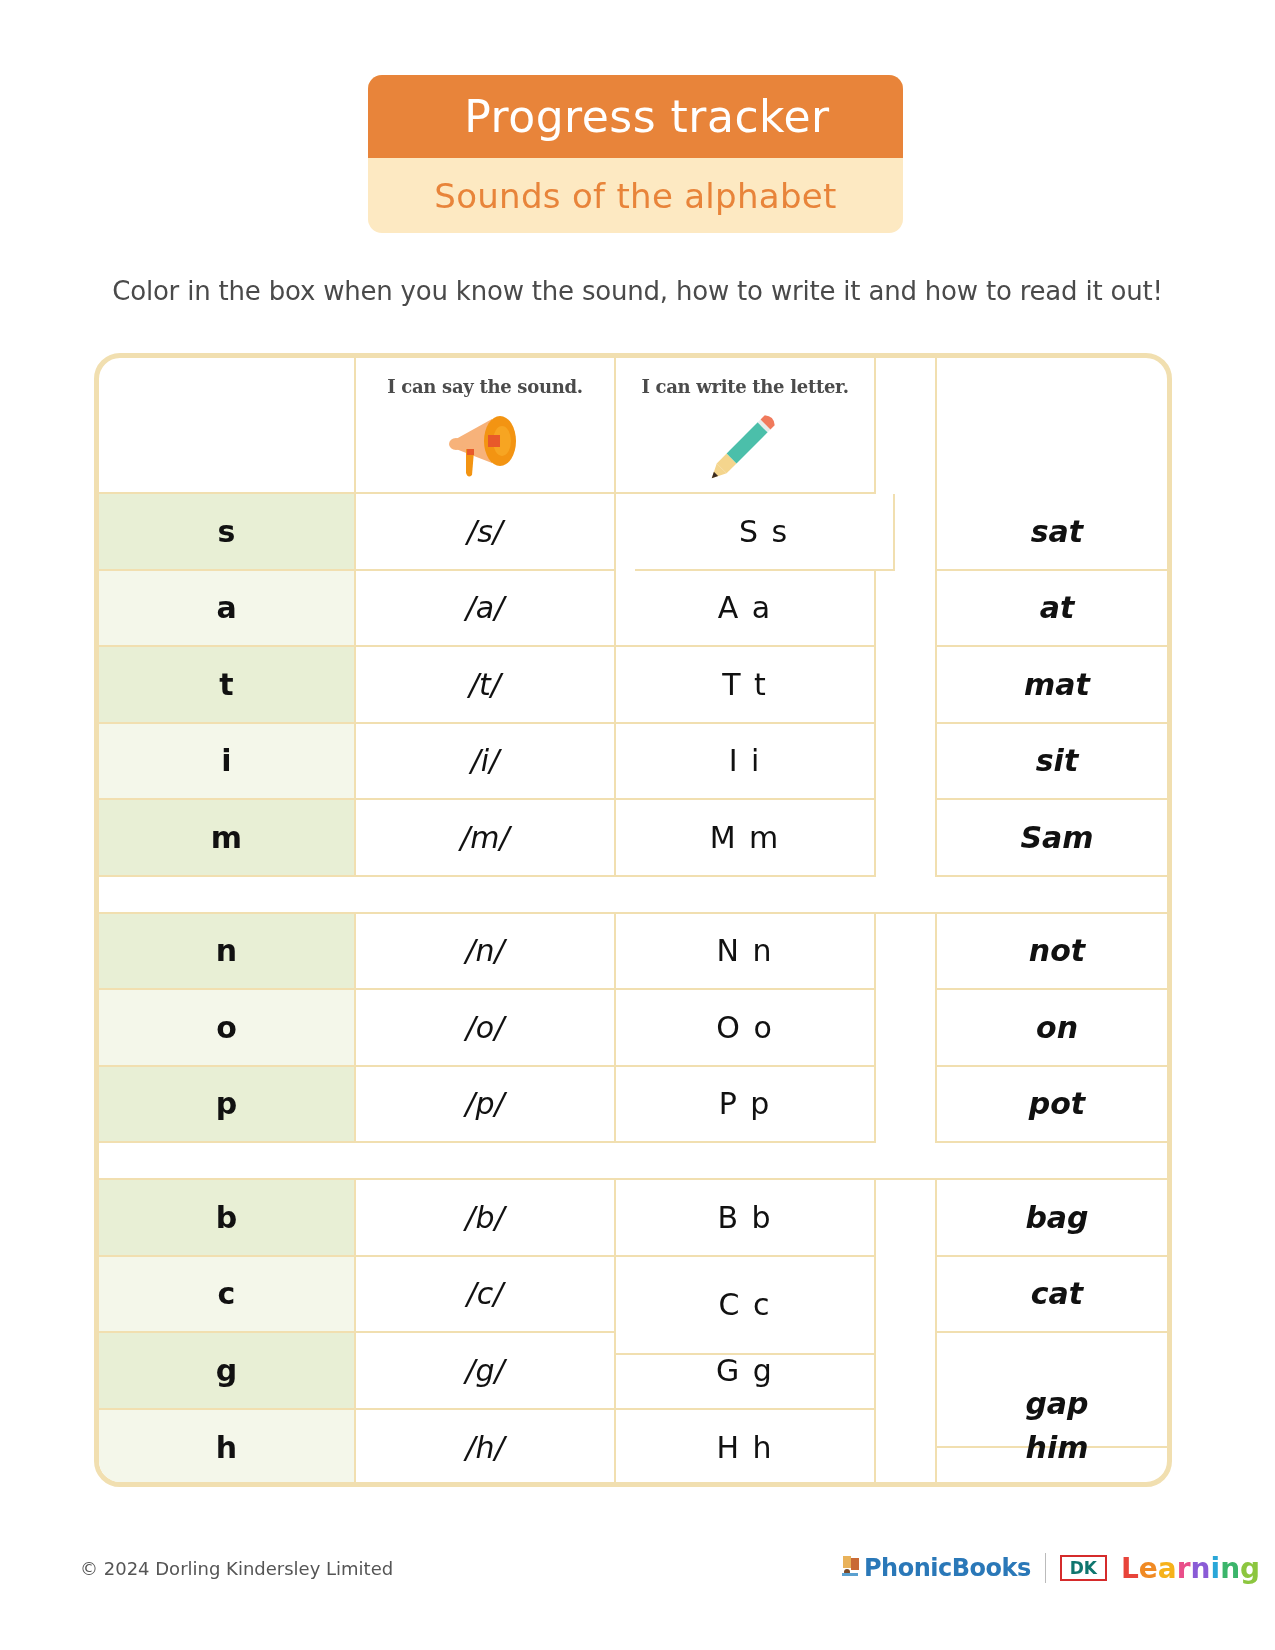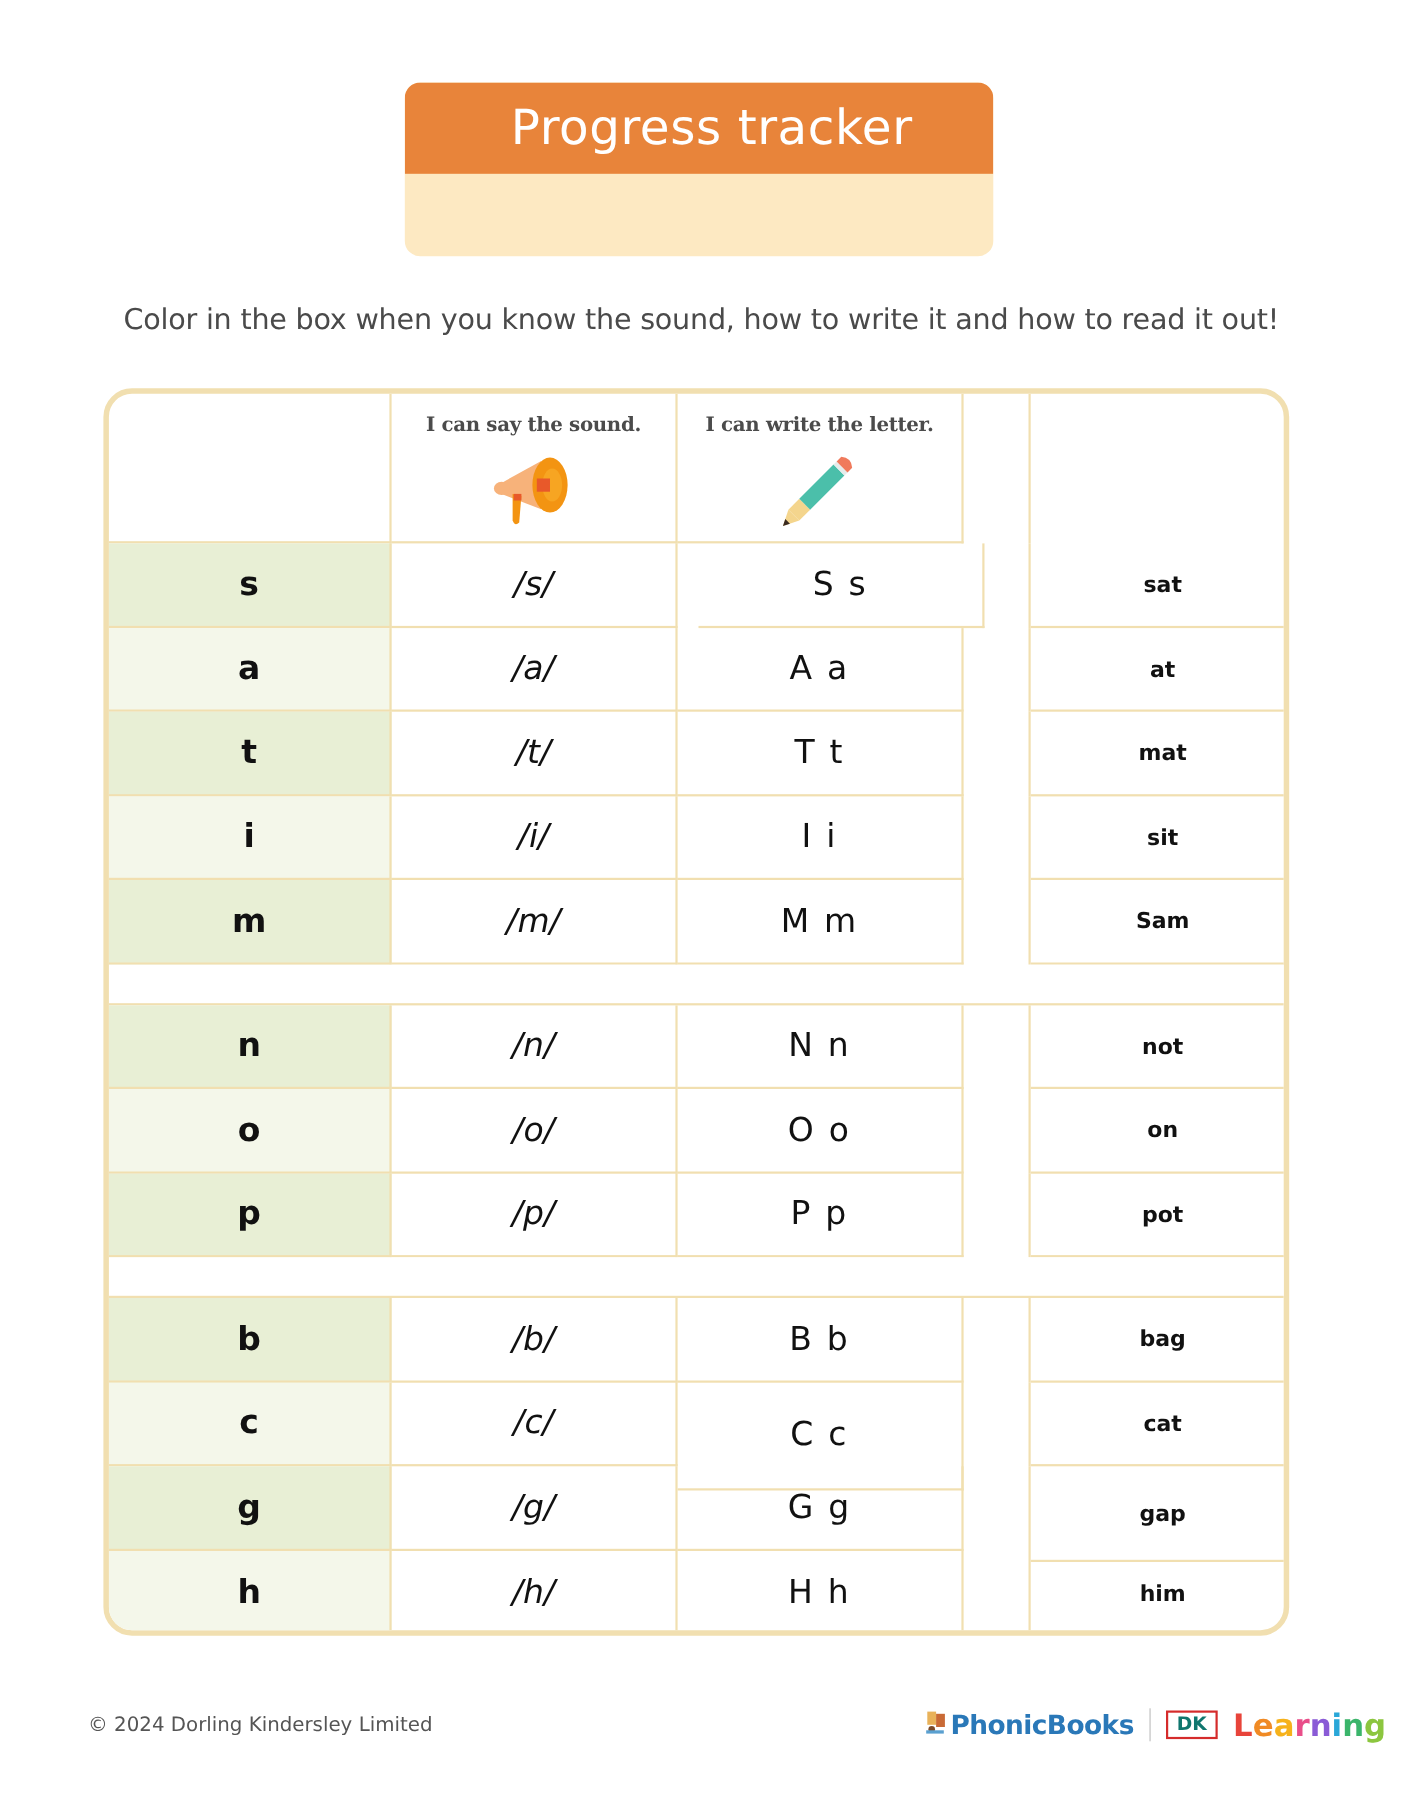--- a/index.html
+++ b/index.html
@@ -36,21 +36,21 @@
   .hdr { flex-direction: column; justify-content: flex-start; padding-top: 18px; }
   .hdr-label {
     font-family: "DejaVu Serif", serif; font-weight: bold; font-size: 18px; color: #4b4b4b;
     letter-spacing: -0.3px; white-space: nowrap;
   }
   .hdr-icon { margin-top: 12px; }
 
   .label-cell { font-weight: bold; font-size: 30px; color: #111; }
   .sound-cell { font-size: 30px; font-style: italic; font-weight: normal; color: #111; }
   .letter-cell { font-size: 30px; color: #111; letter-spacing: 2px; }
-  .word-cell { font-weight: bold; font-size: 20px; color: #111; }
+  .word-cell { font-weight: bold; font-size: 30px; color: #111; font-style: italic; }
   .no-right { border-right: none; }
   .no-bottom { border-bottom: none; }
   .sep {
     position: absolute; background: #ffffff; border-bottom: 2px solid #f1dfb0;
   }
 
   .footer-copy {
     position: absolute; left: 80px; top: 1558px; font-size: 18px; color: #555;
   }
   .logos {
@@ -67,20 +67,21 @@
     padding: 1px 8px; line-height: 20px;
   }
   .learning { font-size: 28px; font-weight: bold; letter-spacing: 0px; }
   .learning span { display: inline-block; }
 </style>
 </head>
 <body>
 
 <div class="title-box">
   <div class="title-band">Progress tracker</div>
+  <div class="subtitle-band">Sounds of the alphabet</div>
 </div>
 
 <div class="instruction">Color in the box when you know the sound, how to write it and how to read it out!</div>
 
 <div class="table-frame">
 
   <div class="cell" style="left:0;top:0;width:257px;height:136px;"></div>
 
   <div class="cell hdr" style="left:517px;top:0;width:260px;height:136px;">
     <span class="hdr-label">I can write the letter.</span>
@@ -165,21 +166,21 @@
       <div class="cell word-cell no-right" style="left: 838px; top: 822px; width: 240px; height: 76.5px;">bag</div>
       <div class="cell" style="left: 777px; top: 822px; width: 61px; height: 76.5px; border-bottom: none; border-right: 2px solid rgb(241, 223, 176);"></div>
       <div class="cell label-cell" style="left: 0px; top: 898.5px; width: 257px; height: 76.5px; background: rgb(244, 247, 234);">c</div>
       <div class="cell sound-cell" style="left: 257px; top: 898.5px; width: 260px; height: 76.5px;">/c/</div>
       <div class="cell letter-cell" style="left: 517px; top: 898.5px; width: 260px; height: 98px; border-right: 2px solid rgb(241, 223, 176);">C c</div>
       <div class="cell word-cell no-right" style="left: 838px; top: 898.5px; width: 240px; height: 76.5px;">cat</div>
       <div class="cell" style="left: 777px; top: 898.5px; width: 61px; height: 76.5px; border-bottom: none; border-right: 2px solid rgb(241, 223, 176);"></div>
       <div class="cell label-cell" style="left: 0px; top: 975px; width: 257px; height: 76.5px; background: rgb(232, 239, 213);">g</div>
       <div class="cell sound-cell" style="left: 257px; top: 975px; width: 260px; height: 76.5px;">/g/</div>
       <div class="cell letter-cell" style="left: 517px; top: 975px; width: 260px; height: 76.5px; border-right: 2px solid rgb(241, 223, 176);">G g</div>
-      <div class="cell word-cell no-right" style="left: 838px; top: 975px; width: 240px; height: 87px;">gap</div>
+      <div class="cell word-cell no-right" style="left: 838px; top: 1003px; width: 240px; height: 87px;">gap</div>
       <div class="cell" style="left: 777px; top: 975px; width: 61px; height: 76.5px; border-bottom: none; border-right: 2px solid rgb(241, 223, 176);"></div>
       <div class="cell label-cell no-bottom" style="left: 0px; top: 1051.5px; width: 257px; height: 76.5px; background: rgb(244, 247, 234);">h</div>
       <div class="cell sound-cell no-bottom" style="left: 257px; top: 1051.5px; width: 260px; height: 76.5px;">/h/</div>
       <div class="cell letter-cell no-bottom" style="left: 517px; top: 1051.5px; width: 260px; height: 76.5px; border-right: 2px solid rgb(241, 223, 176);">H h</div>
       <div class="cell word-cell no-right no-bottom" style="left: 838px; top: 1051.5px; width: 240px; height: 76.5px;">him</div>
       <div class="cell" style="left: 777px; top: 1051.5px; width: 61px; height: 76.5px; border-bottom: none; border-right: 2px solid rgb(241, 223, 176);"></div>
     </div>
 </div>
 
 <div class="footer-copy">© 2024 Dorling Kindersley Limited</div>

